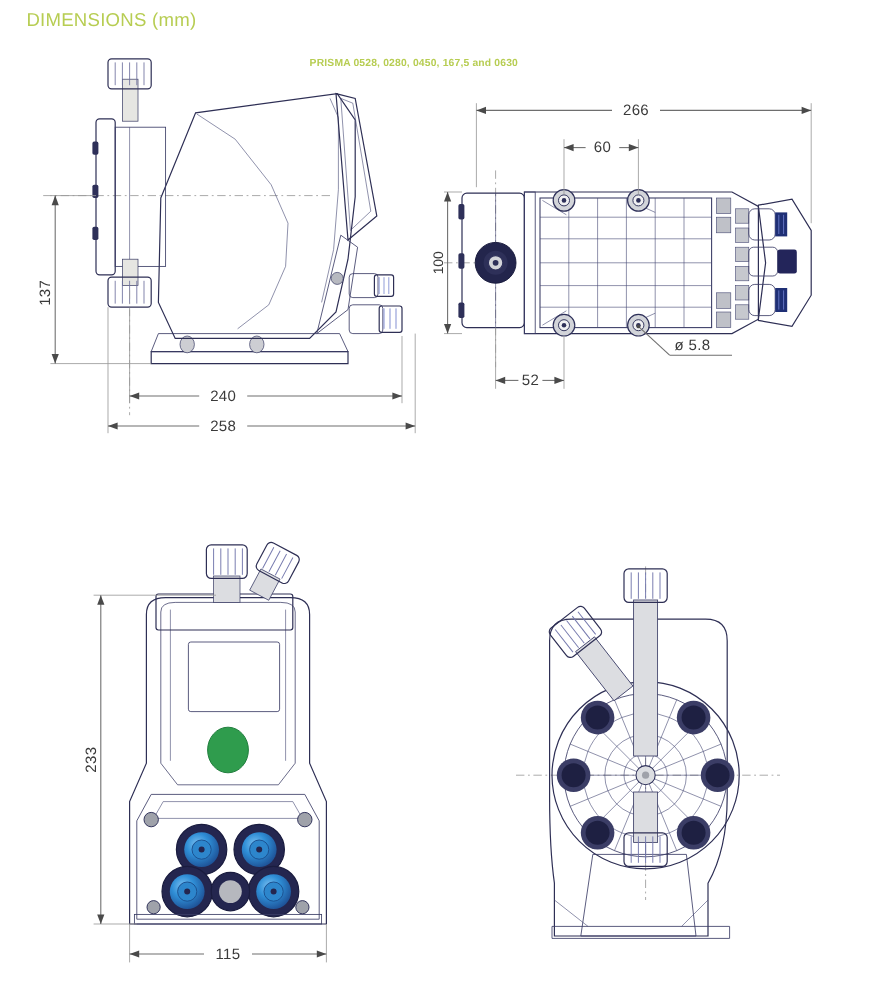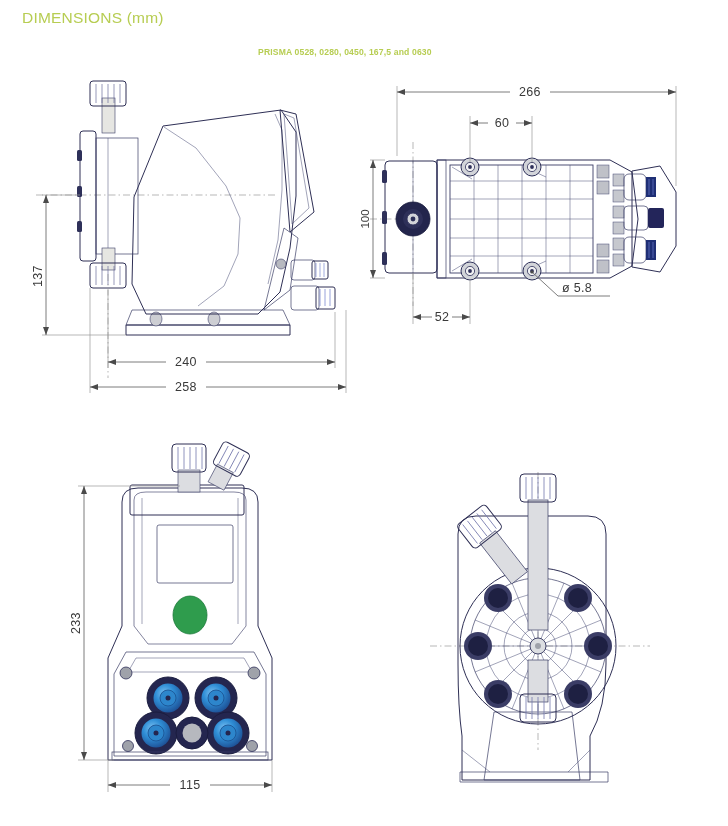--- a/index.html
+++ b/index.html
@@ -47,23 +47,23 @@
 
   
   .view {
     position: absolute;
   }
   .view svg {
     display: block;
     overflow: visible;
   }
 
-  #view-side      { left: 28px;  top: 78px;  width: 345px; height: 330px; }
+  #view-side      { left: 28px;  top: 46px;  width: 345px; height: 330px; }
   #view-top       { left: 370px; top: 74px;  width: 352px; height: 260px; }
-  #view-front     { left: 60px;  top: 430px; width: 300px; height: 370px; }
+  #view-front     { left: 60px;  top: 440px; width: 300px; height: 370px; }
   #view-rear      { left: 420px; top: 450px; width: 290px; height: 370px; }
 
   
   .dim-text {
     font-family: "Liberation Sans", sans-serif;
     font-size: 12.5px;
     fill: #3a3a3a;
     letter-spacing: 0.3px;
   }
   .dim-text-sm {

